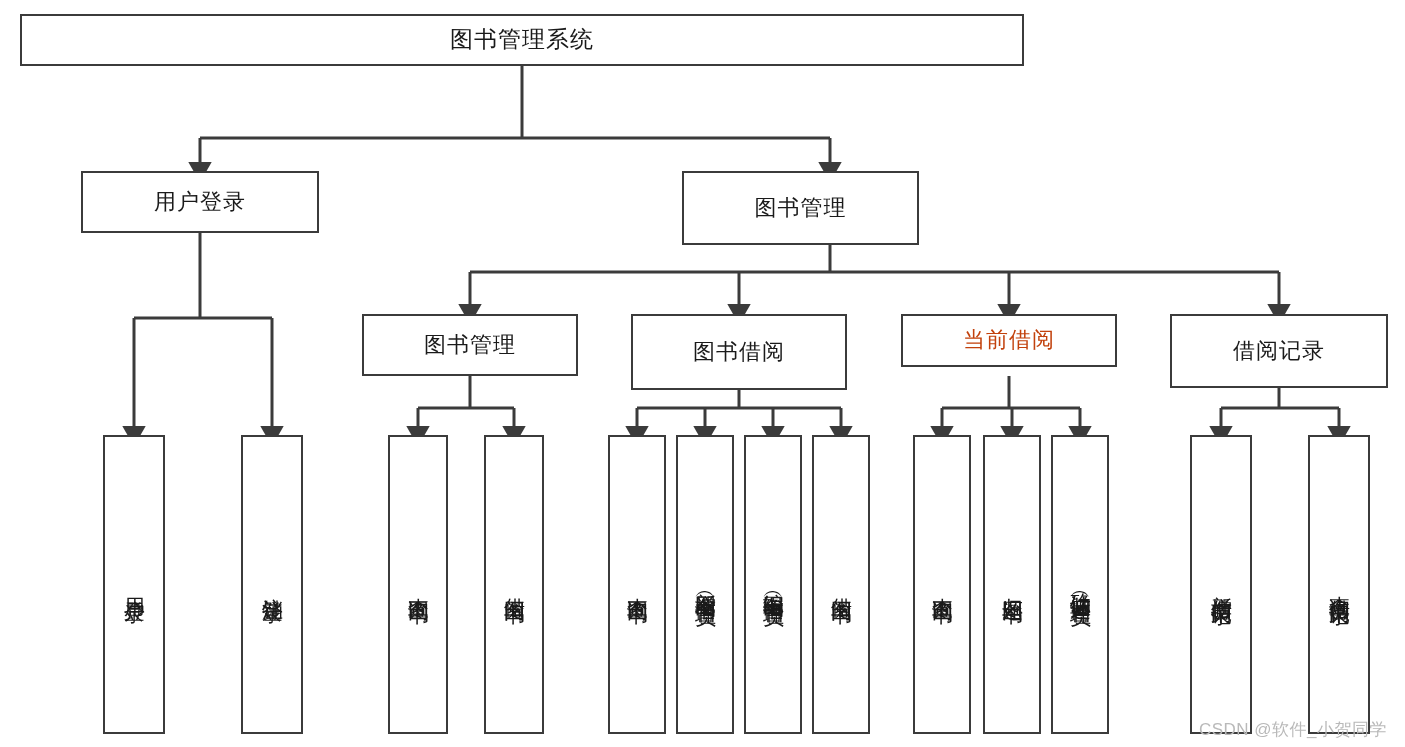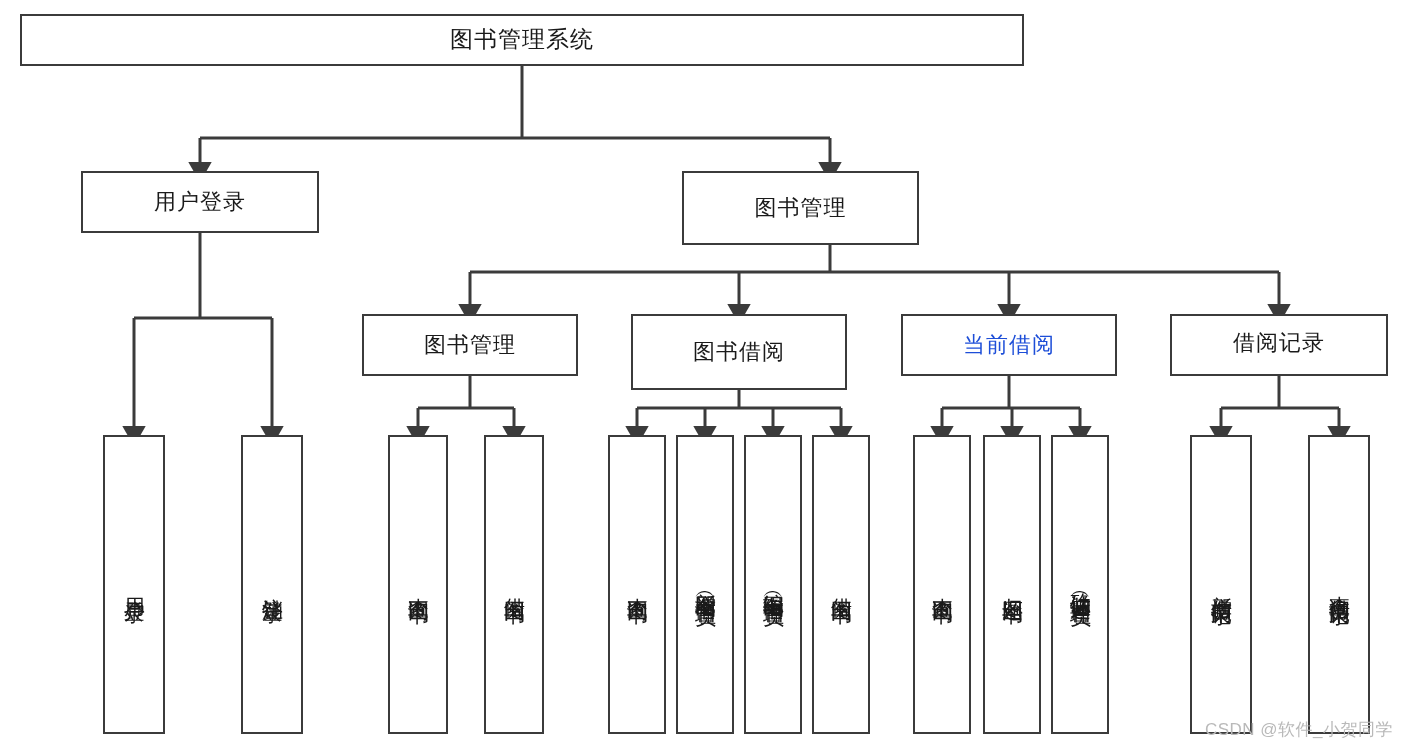--- a/index.html
+++ b/index.html
@@ -56,21 +56,21 @@
   .node.vert .node-label {
     writing-mode: vertical-rl;
     text-orientation: upright;
     font-size: 21px;
     line-height: 1.18;
     letter-spacing: 2px;
     max-height: 280px;
   }
   #watermark {
     position: absolute;
-    right: 12px;
+    right: 18px;
     bottom: 6px;
     font-size: 17px;
     color: #b9b9b9;
     letter-spacing: 0.5px;
     white-space: nowrap;
     margin-top: 20px;
   }
 </style>
 </head>
 <body>
@@ -137,24 +137,24 @@
   <div class="node horiz" style="left: 682px; top: 171px; width: 237px; height: 74px; border-color: rgb(59, 59, 59); color: rgb(26, 26, 26);">
     <span class="node-label">图书管理</span>
   </div>
 
   <div class="node horiz" style="left: 362px; top: 314px; width: 216px; height: 62px; border-color: rgb(59, 59, 59); color: rgb(26, 26, 26);">
     <span class="node-label">图书管理</span>
   </div>
   <div class="node horiz" style="left: 631px; top: 314px; width: 216px; height: 76px; border-color: rgb(59, 59, 59); color: rgb(26, 26, 26);">
     <span class="node-label">图书借阅</span>
   </div>
-  <div class="node horiz" style="left: 901px; top: 314px; width: 216px; height: 62px; border-color: rgb(59, 59, 59); color: #1d4ed8;">
+  <div class="node horiz" style="left: 901px; top: 314px; width: 216px; height: 53px; border-color: rgb(59, 59, 59); color: #c2410c;">
     <span class="node-label">当前借阅</span>
   </div>
-  <div class="node horiz" style="left: 1170px; top: 314px; width: 218px; height: 62px; border-color: rgb(59, 59, 59); color: rgb(26, 26, 26); font-family: Liberation Mono, monospace;">
+  <div class="node horiz" style="left: 1170px; top: 314px; width: 218px; height: 74px; border-color: rgb(59, 59, 59); color: rgb(26, 26, 26);">
     <span class="node-label">借阅记录</span>
   </div>
 
   <div class="node vert" style="left: 103px; top: 435px; width: 62px; height: 299px; border-color: rgb(59, 59, 59); color: rgb(26, 26, 26);">
     <span class="node-label">用户登录</span>
   </div>
   <div class="node vert" style="left: 241px; top: 435px; width: 62px; height: 299px; border-color: rgb(59, 59, 59); color: rgb(26, 26, 26);">
     <span class="node-label">注销登录</span>
   </div>
   <div class="node vert" style="left: 388px; top: 435px; width: 60px; height: 299px; border-color: rgb(59, 59, 59); color: rgb(26, 26, 26);">

